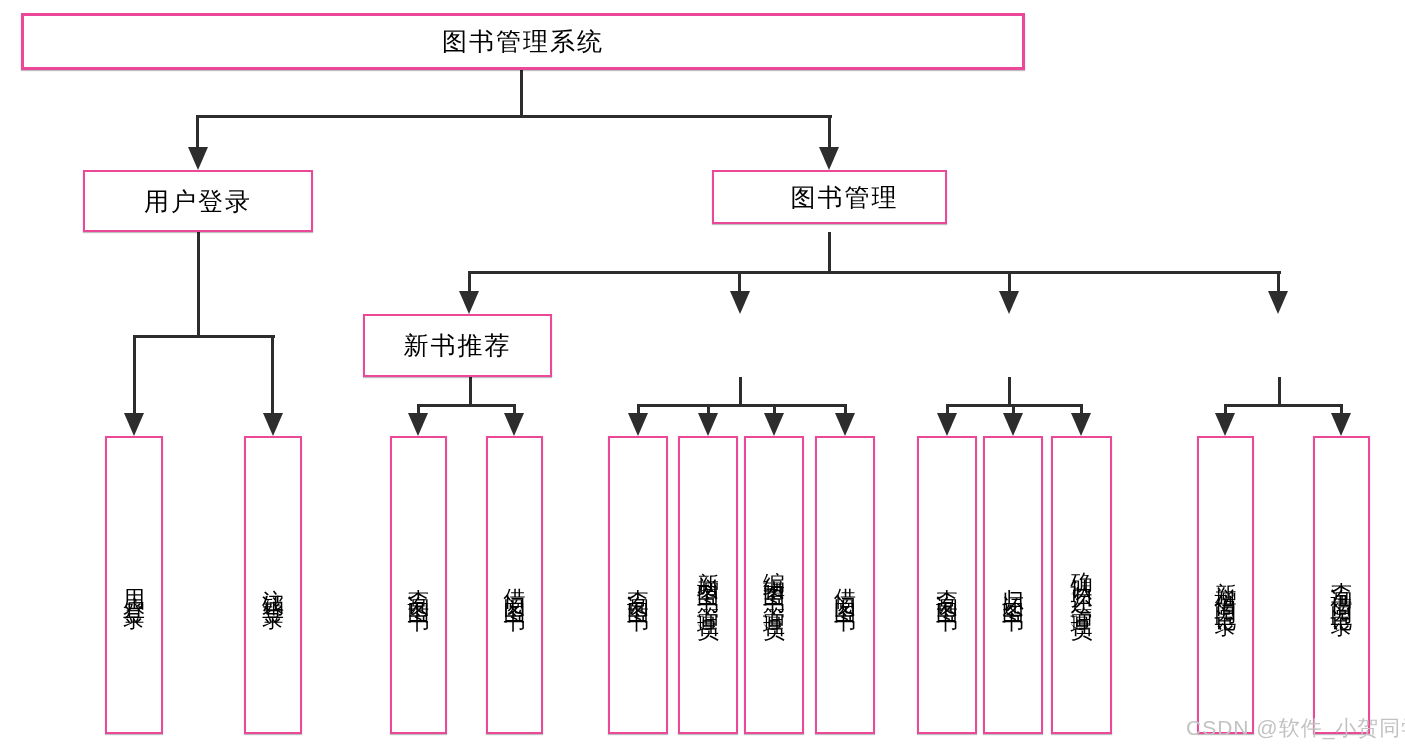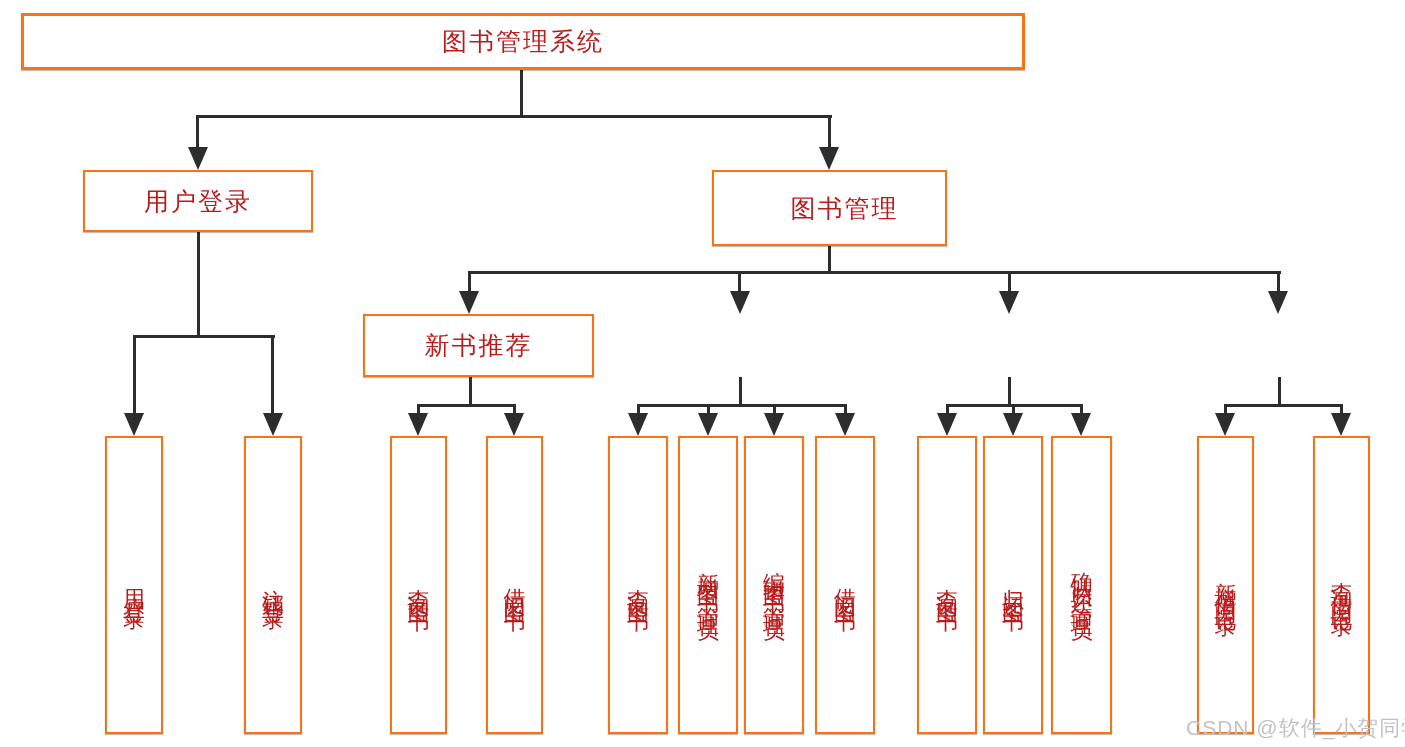--- a/index.html
+++ b/index.html
@@ -2,23 +2,23 @@
 <html><head>
 <meta charset="utf-8">
 <style>
   html,body{margin:0;padding:0;background:#ffffff;}
   .stage{
     position:relative;width:1405px;height:747px;background:#ffffff;
     font-family:"Liberation Sans","DejaVu Sans",sans-serif;color:#333333;overflow:hidden;
   }
   
   .node{
-    position:absolute;background:#ffffff;border:2px solid #f97316;
+    position:absolute;background:#ffffff;border:2px solid #ec4899;
     display:flex;align-items:center;justify-content:center;
-    font-size:25px;letter-spacing:2px;color:#b91c1c;
+    font-size:25px;letter-spacing:2px;color:#000000;
     box-shadow:0 1px 1px rgba(0,0,0,0.25);
     box-sizing:border-box;z-index:2;
   }
   .root{border-width:3px;}
   .leaf .vt{
     writing-mode:vertical-rl;text-orientation:mixed;
     font-size:22px;line-height:1;letter-spacing:7px;
     display:block;
   }
   
@@ -98,25 +98,25 @@
   <div class="ar" style="left:1215px;top:413px;"></div>
   <div class="ar" style="left:1331px;top:413px;"></div>
 
   <div class="node root" style="left:21px;top:13px;width:1004px;height:57px;">
     <span>图书管理系统</span>
   </div>
 
   <div class="node" style="left:83px;top:170px;width:230px;height:62px;">
     <span>用户登录</span>
   </div>
-  <div class="node" style="left:712px;top:170px;width:235px;height:76px;padding-left:30px;">
+  <div class="node" style="left:712px;top:170px;width:235px;height:54px;padding-left:30px;">
     <span>图书管理</span>
   </div>
 
-  <div class="node" style="left:363px;top:314px;width:231px;height:63px;">
+  <div class="node" style="left:363px;top:314px;width:189px;height:63px;">
     <span>新书推荐</span>
   </div>
 
   <div class="node leaf" style="left:105px;top:436px;width:58px;height:298px;">
     <span class="vt">用户登录</span>
   </div>
   <div class="node leaf" style="left:244px;top:436px;width:58px;height:298px;">
     <span class="vt">注销登录</span>
   </div>
 

